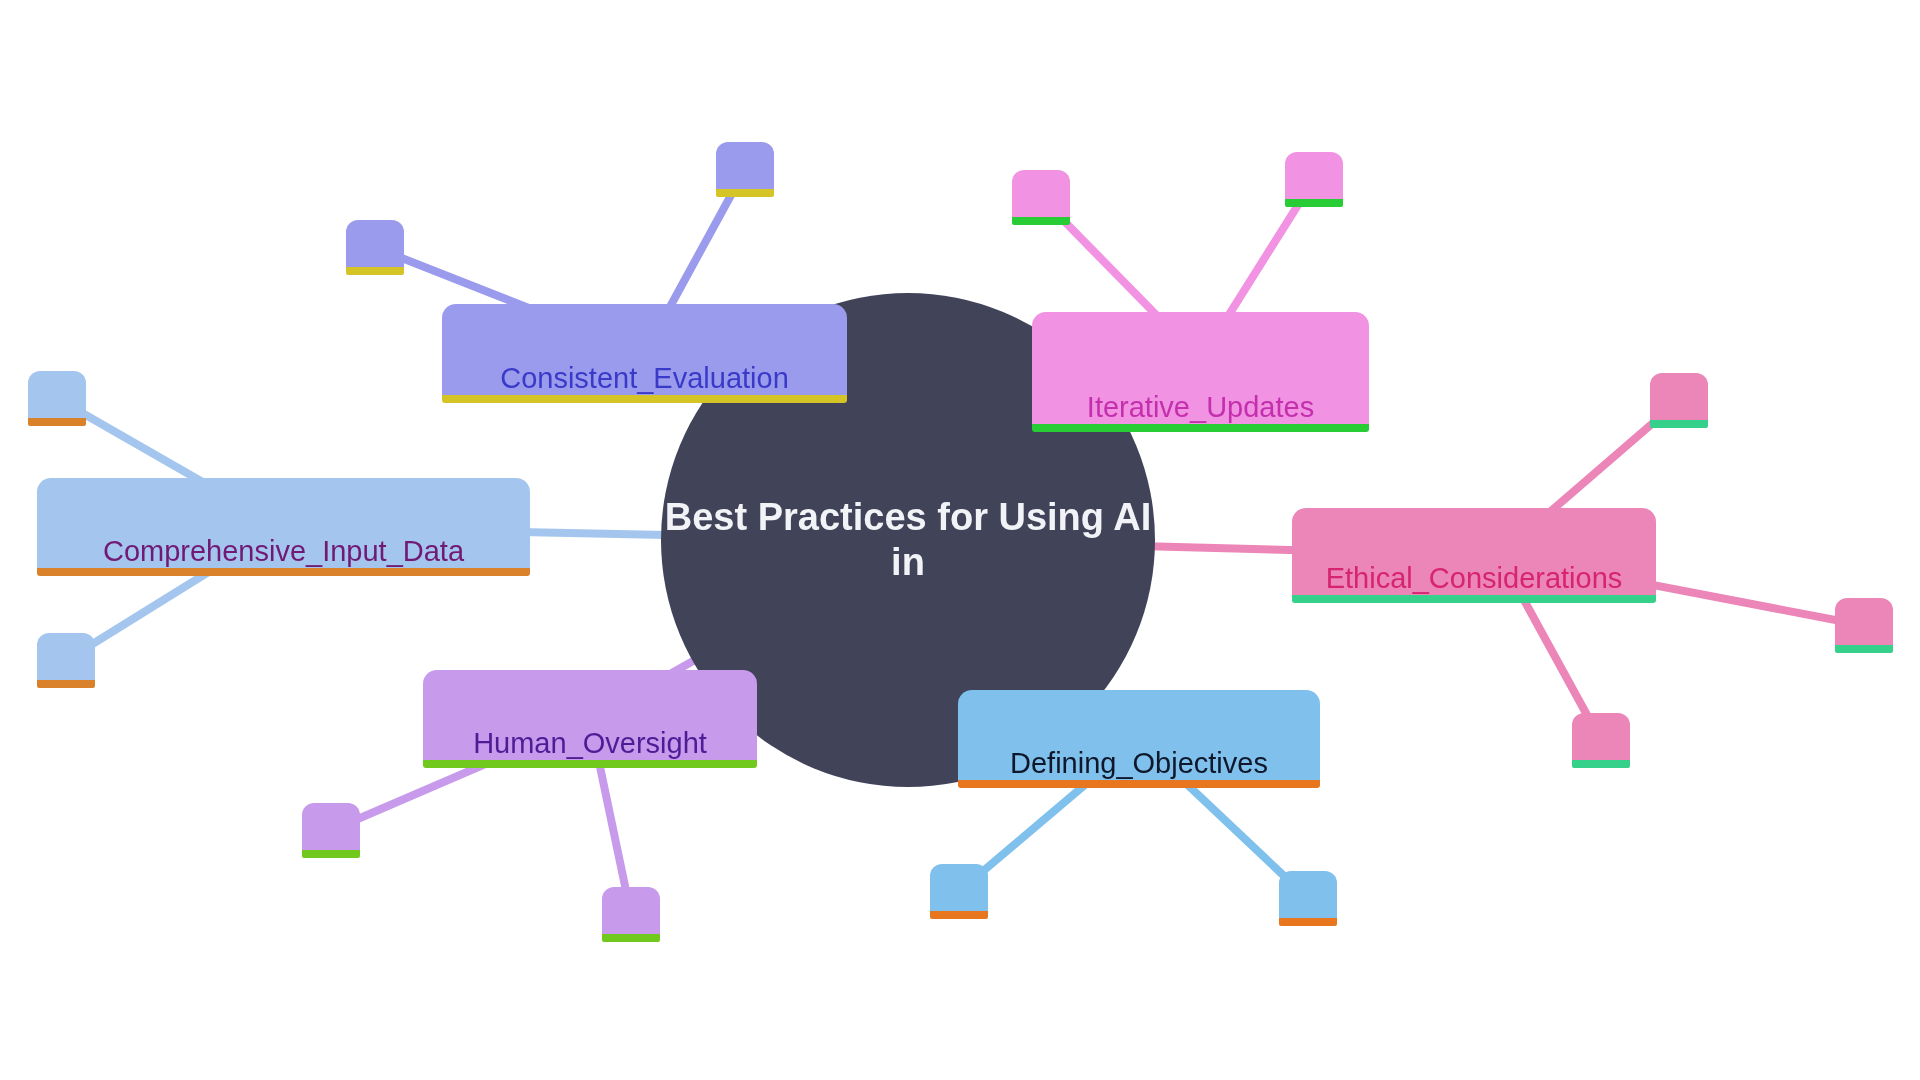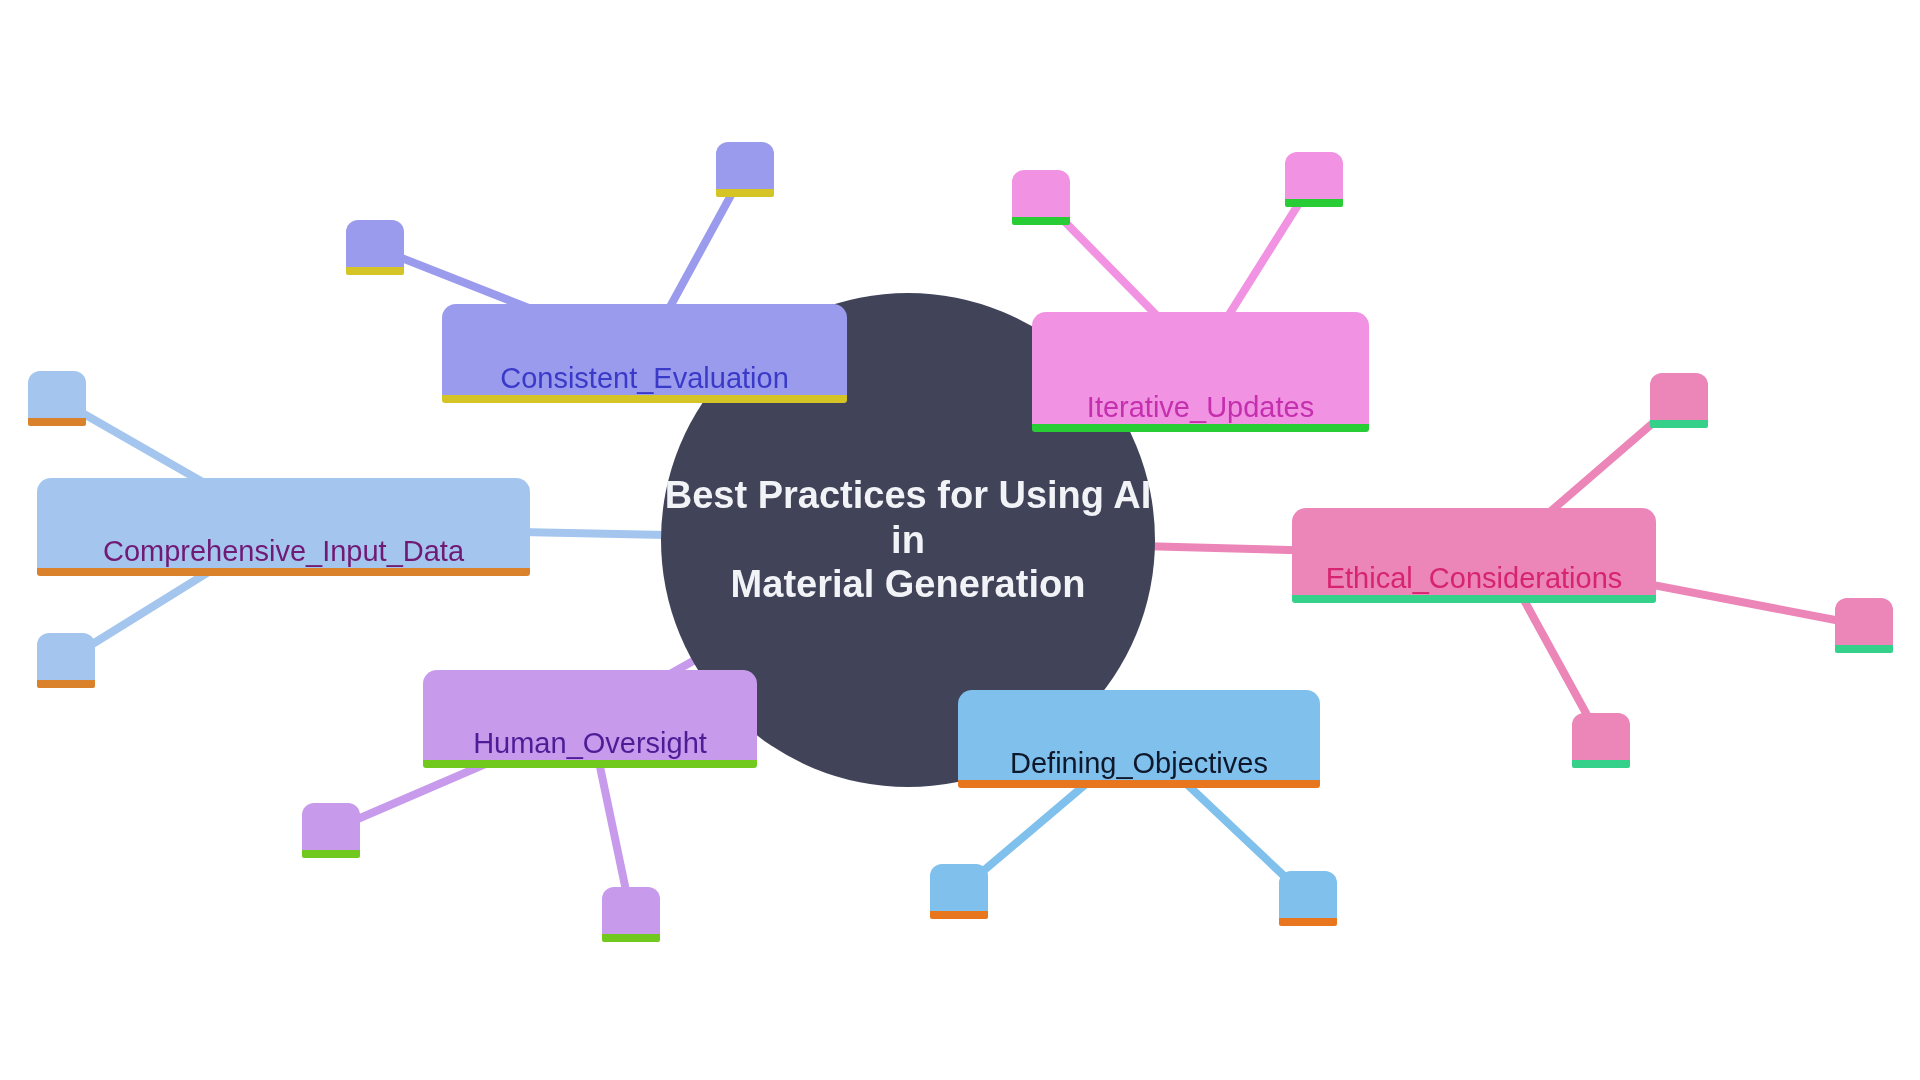--- a/index.html
+++ b/index.html
@@ -61,21 +61,20 @@
       <line x1="590" y1="719" x2="331" y2="830.5" stroke="#c79aec" stroke-width="8" stroke-linecap="round"></line>
       <line x1="590" y1="719" x2="631" y2="914.5" stroke="#c79aec" stroke-width="8" stroke-linecap="round"></line>
       <line x1="908" y1="540" x2="281" y2="527" stroke="#a4c6ee" stroke-width="8" stroke-linecap="round"></line>
       <line x1="281" y1="527" x2="57" y2="398.5" stroke="#a4c6ee" stroke-width="8" stroke-linecap="round"></line>
       <line x1="281" y1="527" x2="66" y2="660.5" stroke="#a4c6ee" stroke-width="8" stroke-linecap="round"></line>
     </svg>
 
   <div class="center-node" id="centerNode" style="left: 661px; top: 293px; width: 494px; height: 494px; background: rgb(65, 67, 89); color: rgb(242, 243, 247);">
     <div>
       <span class="line">Best Practices for Using AI in</span>
-      <span class="line">Material Generation</span>
     </div>
   </div>
 
   <div class="branch-box" style="left: 442px; top: 304px; width: 405px; height: 99px; background: rgb(155, 155, 238); border-bottom: 8px solid rgb(212, 196, 38); color: rgb(58, 58, 200);">
     <span>Consistent_Evaluation</span>
   </div>
   <div class="branch-box" style="left: 1032px; top: 312px; width: 337px; height: 120px; background: rgb(241, 146, 227); border-bottom: 8px solid rgb(40, 204, 53); color: rgb(196, 47, 174);">
     <span>Iterative_Updates</span>
   </div>
   <div class="branch-box" style="left: 1292px; top: 508px; width: 364px; height: 95px; background: rgb(236, 133, 184); border-bottom: 8px solid rgb(53, 208, 138); color: rgb(214, 36, 110);">

